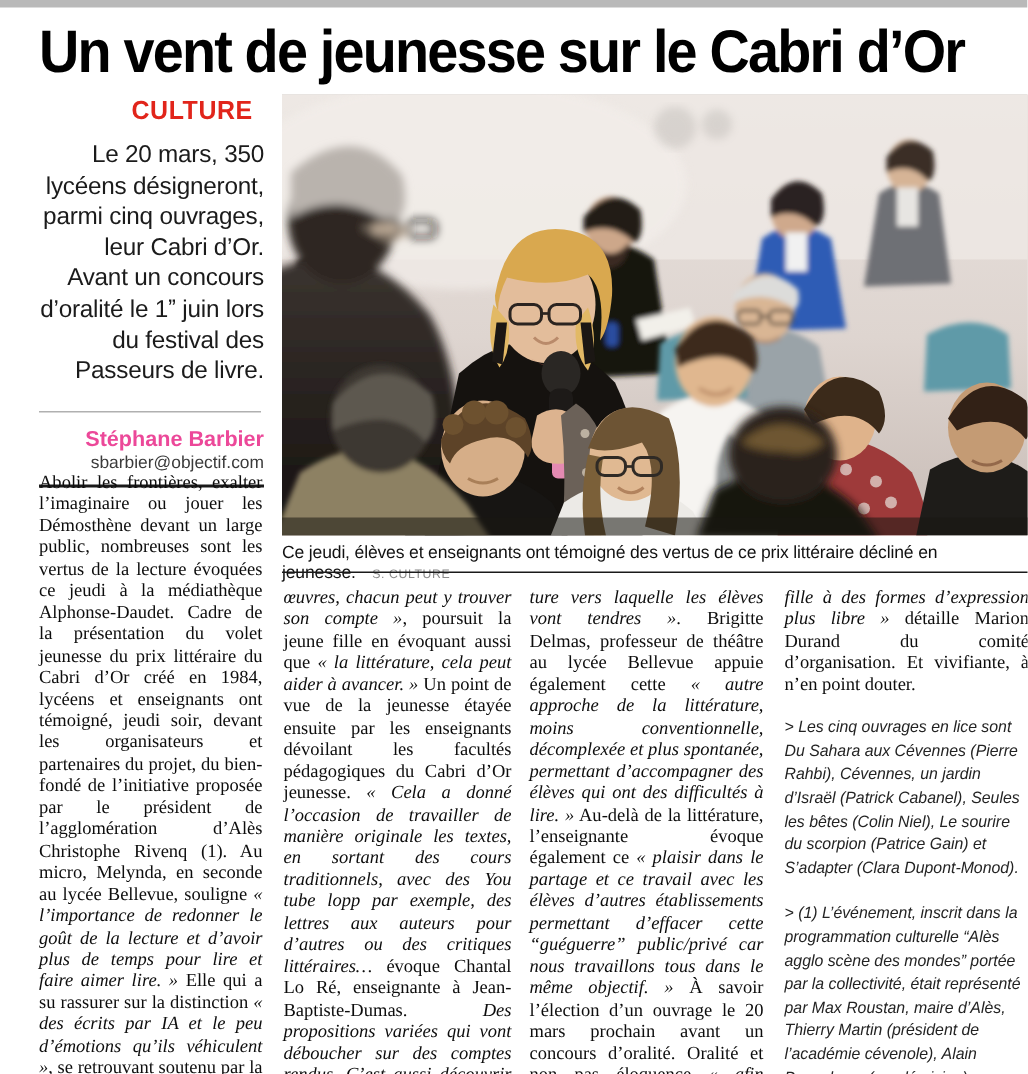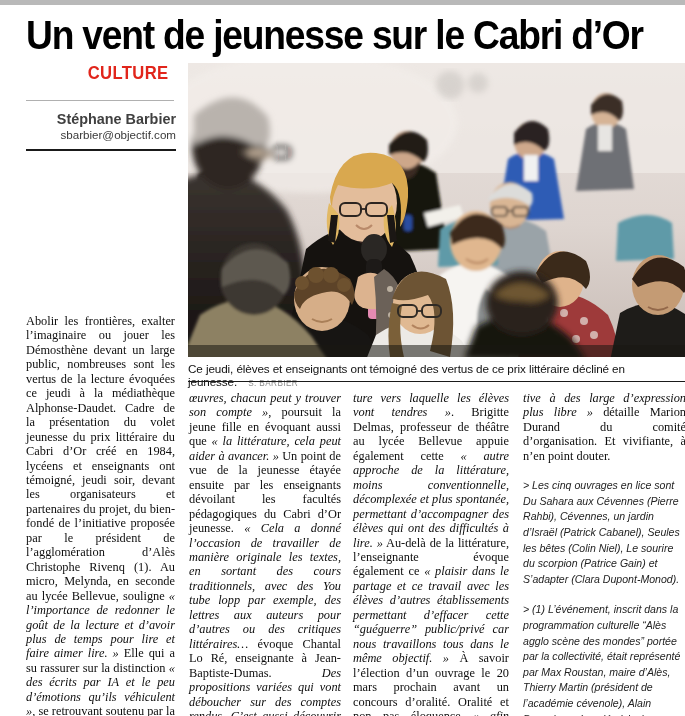--- a/index.html
+++ b/index.html
@@ -57,21 +57,21 @@
   .rule-thin{
     margin-top:16px;
     border-top:1px solid #b0b0b0;
     width:148px;height:0;
   }
   .byline{
     margin-top:10px;
     font-family:"Liberation Sans", sans-serif;
     font-weight:700;
     font-size:14.4px;
-    color:#404040;
+    color:#ec4899;
   }
   .byline-mail{
     margin-top:1px;
     font-family:"Liberation Sans", sans-serif;
     font-size:11.6px;
     color:#3a3a3a;
   }
   .rule-thick{
     margin-top:8px;
     border-top:2.4px solid #1a1a1a;
@@ -133,20 +133,21 @@
 <body>
 
 <div class="topbar"></div>
 
 <div class="page">
 
   <div class="headline">Un vent de jeunesse sur le Cabri d’Or</div>
 
   <div class="rail">
     <div class="kicker">CULTURE</div>
+    <div class="standfirst">Le 20 mars, 350 lycéens désigneront, parmi cinq ouvrages, leur Cabri d’Or. Avant un concours d’oralité le 1ˮ juin lors du festival des Passeurs de livre.</div>
     <div class="rule-thin"></div>
     <div class="byline">Stéphane Barbier</div>
     <div class="byline-mail">sbarbier@objectif.com</div>
     <div class="rule-thick"></div>
   </div>
 
   <div class="photo-wrap">
     <svg class="photo" viewBox="0 0 500 294" preserveAspectRatio="none">
       <defs>
         <linearGradient id="wall" x1="0" y1="0" x2="0" y2="1">
@@ -330,21 +331,21 @@
         <ellipse cx="66" cy="216" rx="34" ry="36" fill="#3d3831"></ellipse>
         <path d="M34 206 q30 -36 66 -6 q6 22 -4 32 q-22 -26 -62 -8z" fill="#5d5850"></path>
       </g>
 
       <rect x="0" y="282" width="500" height="12" fill="#1a1713" opacity="0.55"></rect>
       <rect x="0" y="0" width="500" height="294" fill="none"></rect>
     </svg>
   </div>
 
   <div class="caption">
-    <span>Ce jeudi, élèves et enseignants ont témoigné des vertus de ce prix littéraire décliné en jeunesse.</span><span class="credit">S. BARBIER</span>
+    <span>Ce jeudi, élèves et enseignants ont témoigné des vertus de ce prix littéraire décliné en jeunesse.</span><span class="credit">S. CULTURE</span>
   </div>
   <div class="rule-caption"></div>
 
   <div class="col c1">
     <p>
       <span>Abolir les frontières, exalter l’imaginaire ou jouer les Démosthène devant un large public, nombreuses sont les vertus de la lecture évoquées ce jeudi à la médiathèque Alphonse-Daudet. Cadre de la présentation du volet jeunesse du prix littéraire du Cabri d’Or créé en 1984, lycéens et enseignants ont témoigné, jeudi soir, devant les organisateurs et partenaires du projet, du bien-fondé de l’initiative proposée par le président de l’agglomération d’Alès Christophe Rivenq (1). Au micro, Melynda, en seconde au lycée Bellevue, souligne </span><i>« l’importance de redonner le goût de la lecture et d’avoir plus de temps pour lire et faire aimer lire. »</i><span> Elle qui a su rassurer sur la distinction </span><i>« des écrits par IA et le peu d’émotions qu’ils véhiculent »</i><span>, se retrouvant soutenu par la déclaration d’amour d’Élise, élève de JBD : </span>
     </p>
   </div>
 
   <div class="col c2">
@@ -354,21 +355,21 @@
   </div>
 
   <div class="col c3">
     <p>
       <i>ture vers laquelle les élèves vont tendres »</i><span>. Brigitte Delmas, professeur de théâtre au lycée Bellevue appuie également cette </span><i>« autre approche de la littérature, moins conventionnelle, décomplexée et plus spontanée, permettant d’accompagner des élèves qui ont des difficultés à lire. »</i><span> Au-delà de la littérature, l’enseignante évoque également ce </span><i>« plaisir dans le partage et ce travail avec les élèves d’autres établissements permettant d’effacer cette “guéguerre” public/privé car nous travaillons tous dans le même objectif. »</i><span> À savoir l’élection d’un ouvrage le 20 mars prochain avant un concours d’oralité. Oralité et non pas éloquence </span><i>« afin d’ouvrir le champ de la critique argumenta-</i>
     </p>
   </div>
 
   <div class="col c4">
     <p>
-      <i>tive à des large d’expression plus libre »</i><span> détaille Marion Durand du comité d’organisation. Et vivifiante, à n’en point douter.</span>
+      <i>fille à des formes d’expression plus libre »</i><span> détaille Marion Durand du comité d’organisation. Et vivifiante, à n’en point douter.</span>
     </p>
     <div class="notes">
       <div class="blk">&gt; Les cinq ouvrages en lice sont Du Sahara aux Cévennes (Pierre Rahbi), Cévennes, un jardin d’Israël (Patrick Cabanel), Seules les bêtes (Colin Niel), Le sourire du scorpion (Patrice Gain) et S’adapter (Clara Dupont-Monod).</div>
       <div class="blk">&gt; (1) L’événement, inscrit dans la programmation culturelle “Alès agglo scène des mondes” portée par la collectivité, était représenté par Max Roustan, maire d’Alès, Thierry Martin (président de l’académie cévenole), Alain Bensakoun (académicien), Christian Sestini (organisation) et Valérie Desbrosses (Sauramps).</div>
     </div>
   </div>
 
 </div>
 
 </body></html>

